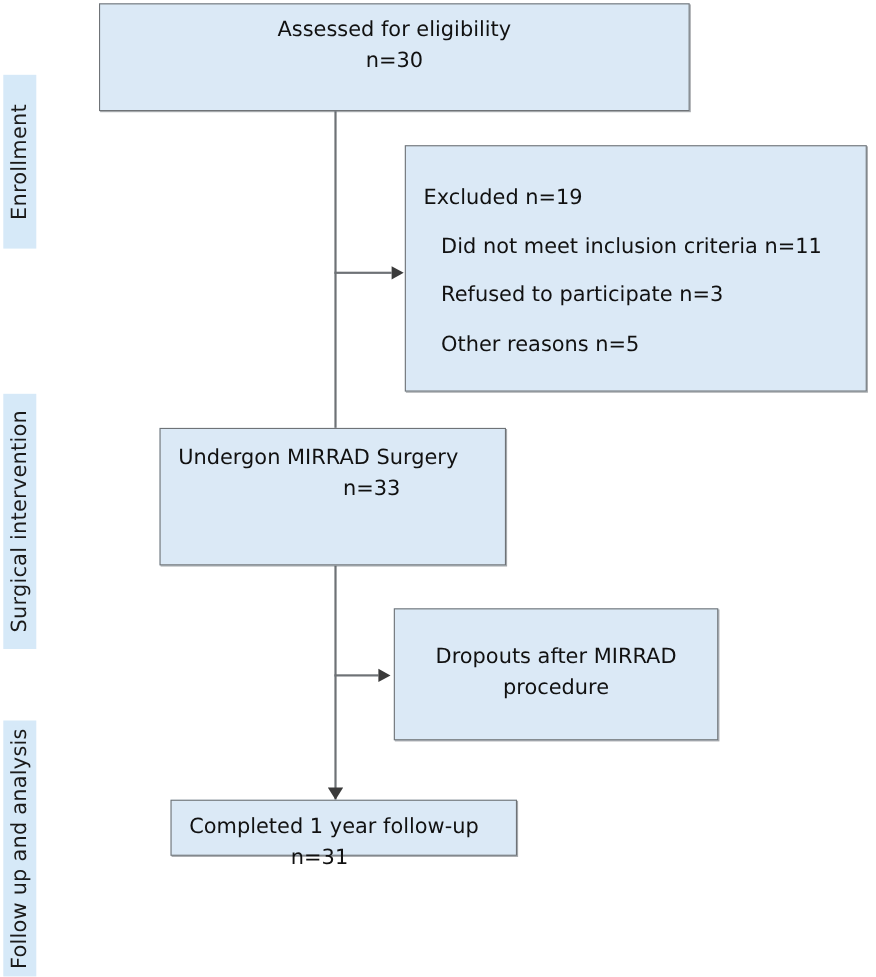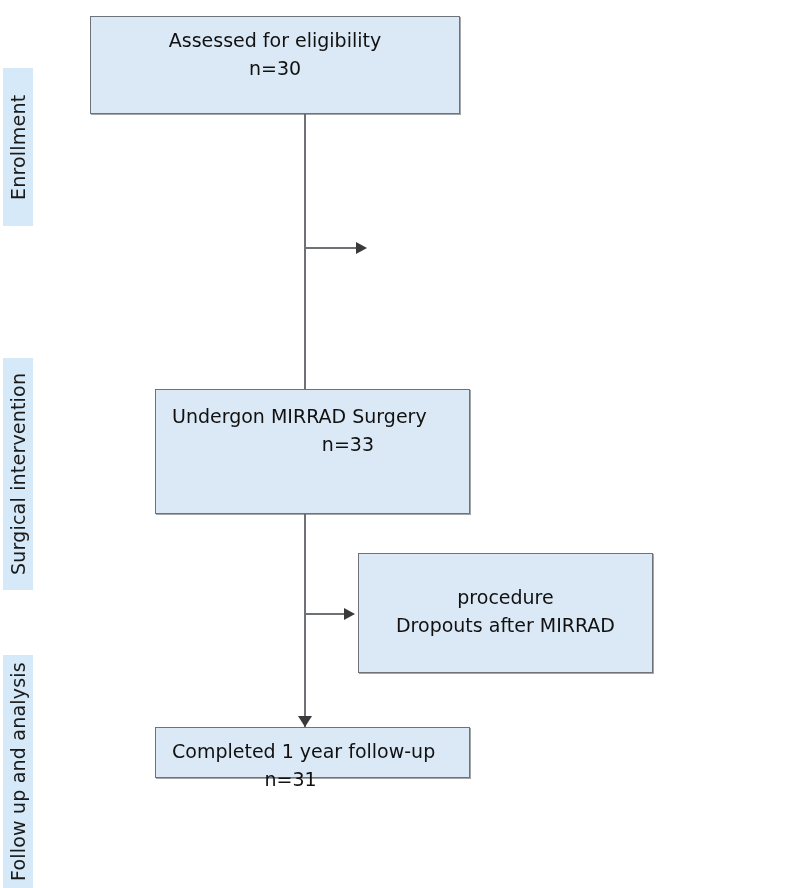--- a/index.html
+++ b/index.html
@@ -47,23 +47,23 @@
     color: #111111;
     font-size: 19px;
     line-height: 1.45;
   }
   .flow-box .inner {
     padding: 10px 12px 0 12px;
   }
   .center-text { text-align: center; }
   .left-text { text-align: left; }
 
-  #box-assessed { left: 90px;  top: 16px;   width: 370px; height: 98px; }
+  #box-assessed { left: 90px;  top: 3px;   width: 537px; height: 98px; }
   #box-excluded { left: 368px; top: 132px; width: 420px; height: 224px; }
-  #box-surgery  { left: 155px; top: 389px; width: 315px; height: 125px; }
+  #box-surgery  { left: 145px; top: 389px; width: 315px; height: 125px; }
   #box-dropouts { left: 358px; top: 553px; width: 295px; height: 120px; }
   #box-completed{ left: 155px; top: 727px; width: 315px; height: 51px; }
 
   #box-excluded .inner { padding: 33px 0 0 16px; }
   #box-excluded .ex-line { margin-bottom: 17px; }
   #box-excluded .ex-indent { padding-left: 16px; }
 
   #box-surgery .inner  { padding: 13px 0 0 16px; }
   #box-dropouts .inner { padding: 30px 10px 0 10px; }
   #box-completed .inner{ padding: 10px 0 0 16px; }
@@ -127,32 +127,40 @@
   <div class="arrow-right" id="arrowhead-2"></div>
   <div class="arrow-down" id="arrowhead-3"></div>
 
   <div class="flow-box" id="box-assessed">
     <div class="inner center-text">
       <span class="nline">Assessed  for  eligibility</span>
       <span class="nline">n=30</span>
     </div>
   </div>
 
+  <div class="flow-box" id="box-excluded">
+    <div class="inner left-text">
+      <div class="ex-line">Excluded  n=19</div>
+      <div class="ex-line ex-indent">Did not meet inclusion criteria  n=11</div>
+      <div class="ex-line ex-indent">Refused  to  participate  n=3</div>
+      <div class="ex-line ex-indent">Other  reasons  n=5</div>
+    </div>
+  </div>
 
   <div class="flow-box" id="box-surgery">
     <div class="inner left-text">
       <span class="nline">Undergon  MIRRAD  Surgery</span>
       <span class="sub-center">n=33</span>
     </div>
   </div>
 
   <div class="flow-box" id="box-dropouts">
     <div class="inner center-text">
+      <span class="nline">Dropouts  after  MIRRAD</span>
       <span class="nline">procedure</span>
-      <span class="nline">Dropouts  after  MIRRAD</span>
     </div>
   </div>
 
   <div class="flow-box" id="box-completed">
     <div class="inner left-text">
       <span class="nline">Completed  1  year  follow-up</span>
       <span class="sub-center-narrow">n=31</span>
     </div>
   </div>
 

